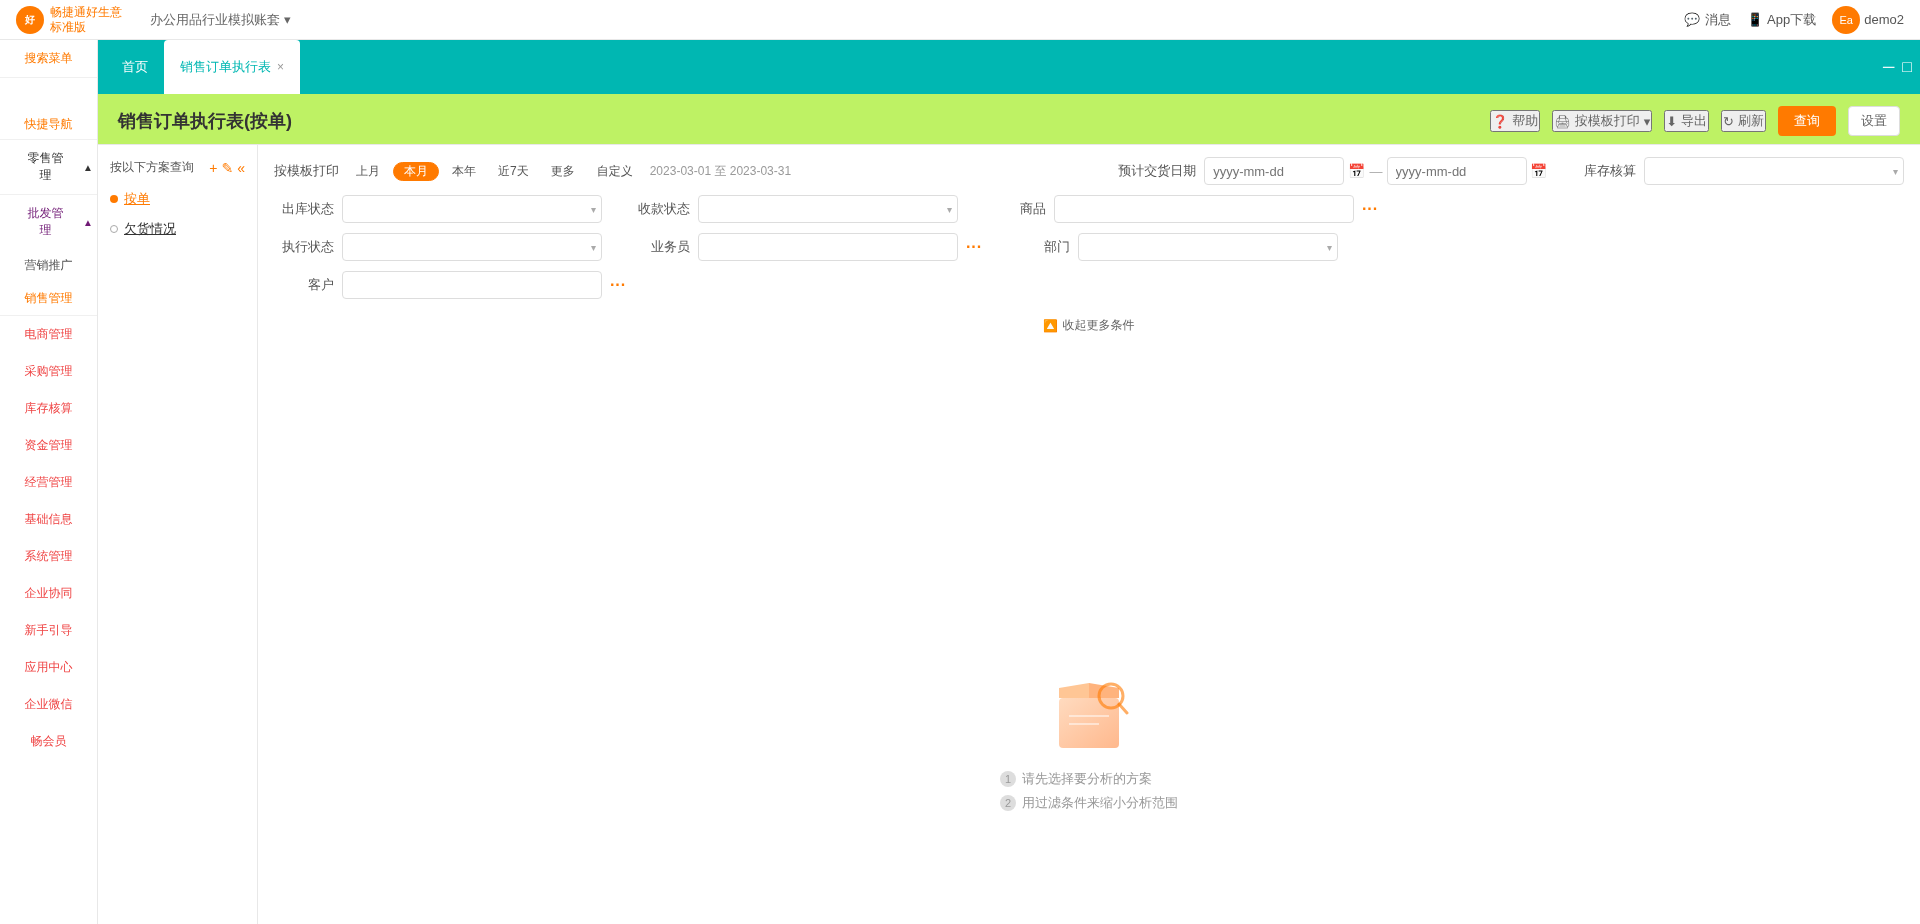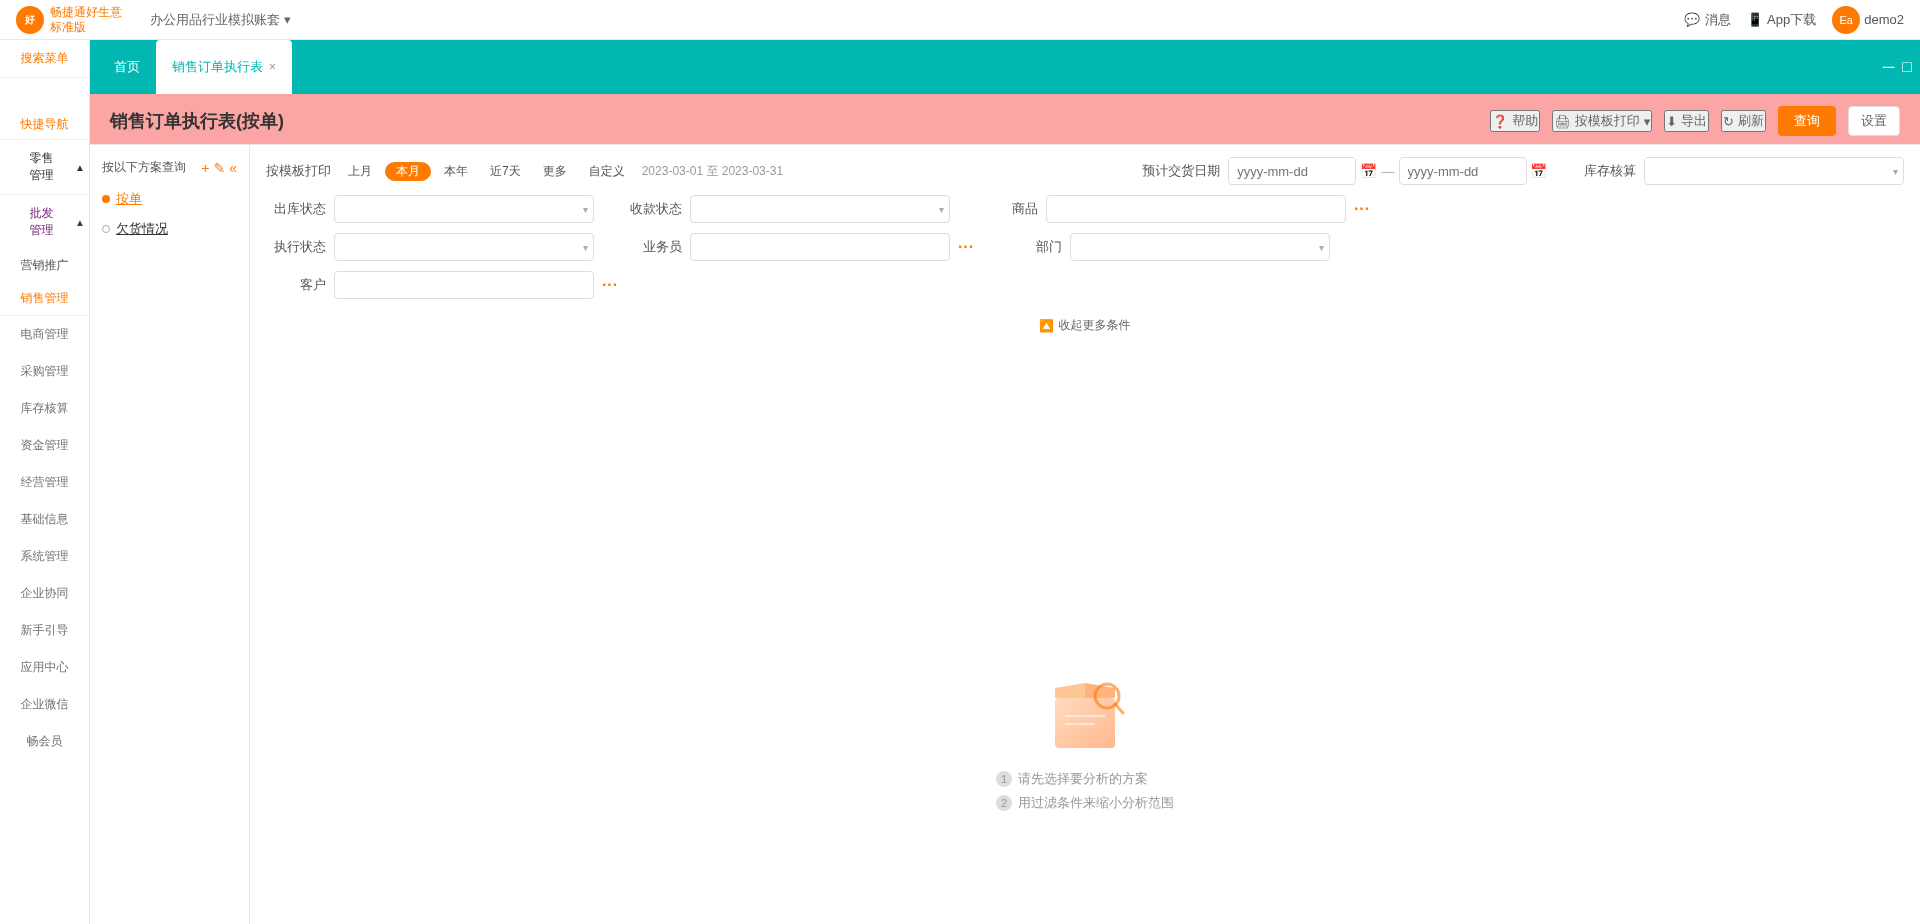--- a/index.html
+++ b/index.html
@@ -78,21 +78,21 @@
 
     
     .main-layout {
       display: flex;
       flex: 1;
       overflow: hidden;
     }
 
     
     .sidebar {
-      width: 90px;
+      width: 98px;
       background: #fff;
       border-right: 1px solid #e8e8e8;
       display: flex;
       flex-direction: column;
       flex-shrink: 0;
       overflow-y: auto;
     }
     .sidebar-search {
       padding: 10px 8px;
       font-size: 12px;
@@ -107,21 +107,21 @@
       color: #ff7a00;
       text-align: center;
       cursor: pointer;
       border-bottom: 1px solid #f0f0f0;
       margin-top: 32px;
     }
     .sidebar-item {
       padding: 10px 4px;
       text-align: left;
       font-size: 12px;
-      color: #737373;
+      color: #ef4444;
       cursor: pointer;
       display: flex;
       flex-direction: column;
       align-items: center;
       gap: 2px;
     }
 
     
     .tab-bar {
       height: 54px;
@@ -173,21 +173,21 @@
     .content-area {
       flex: 1;
       display: flex;
       flex-direction: column;
       overflow: hidden;
       background: #f5f5f5;
     }
 
     
     .page-header {
-      background: #fca5a5;
+      background: #bef264;
       padding: 12px 20px 0 20px;
       border-bottom: 1px solid #e8e8e8;
       flex-shrink: 0;
     }
     .page-title-row {
       display: flex;
       align-items: center;
       justify-content: space-between;
       padding-bottom: 8px;
     }
@@ -320,21 +320,21 @@
     .filter-input {
       border: 1px solid #ddd;
       border-radius: 4px;
       padding: 4px 8px;
       font-size: 13px;
       color: #333;
       outline: none;
       height: 28px;
     }
     .filter-input-date {
-      width: 128px;
+      width: 140px;
     }
     .filter-select {
       border: 1px solid #ddd;
       border-radius: 4px;
       padding: 4px 24px 4px 8px;
       font-size: 13px;
       color: #333;
       outline: none;
       height: 28px;
       background: white;

